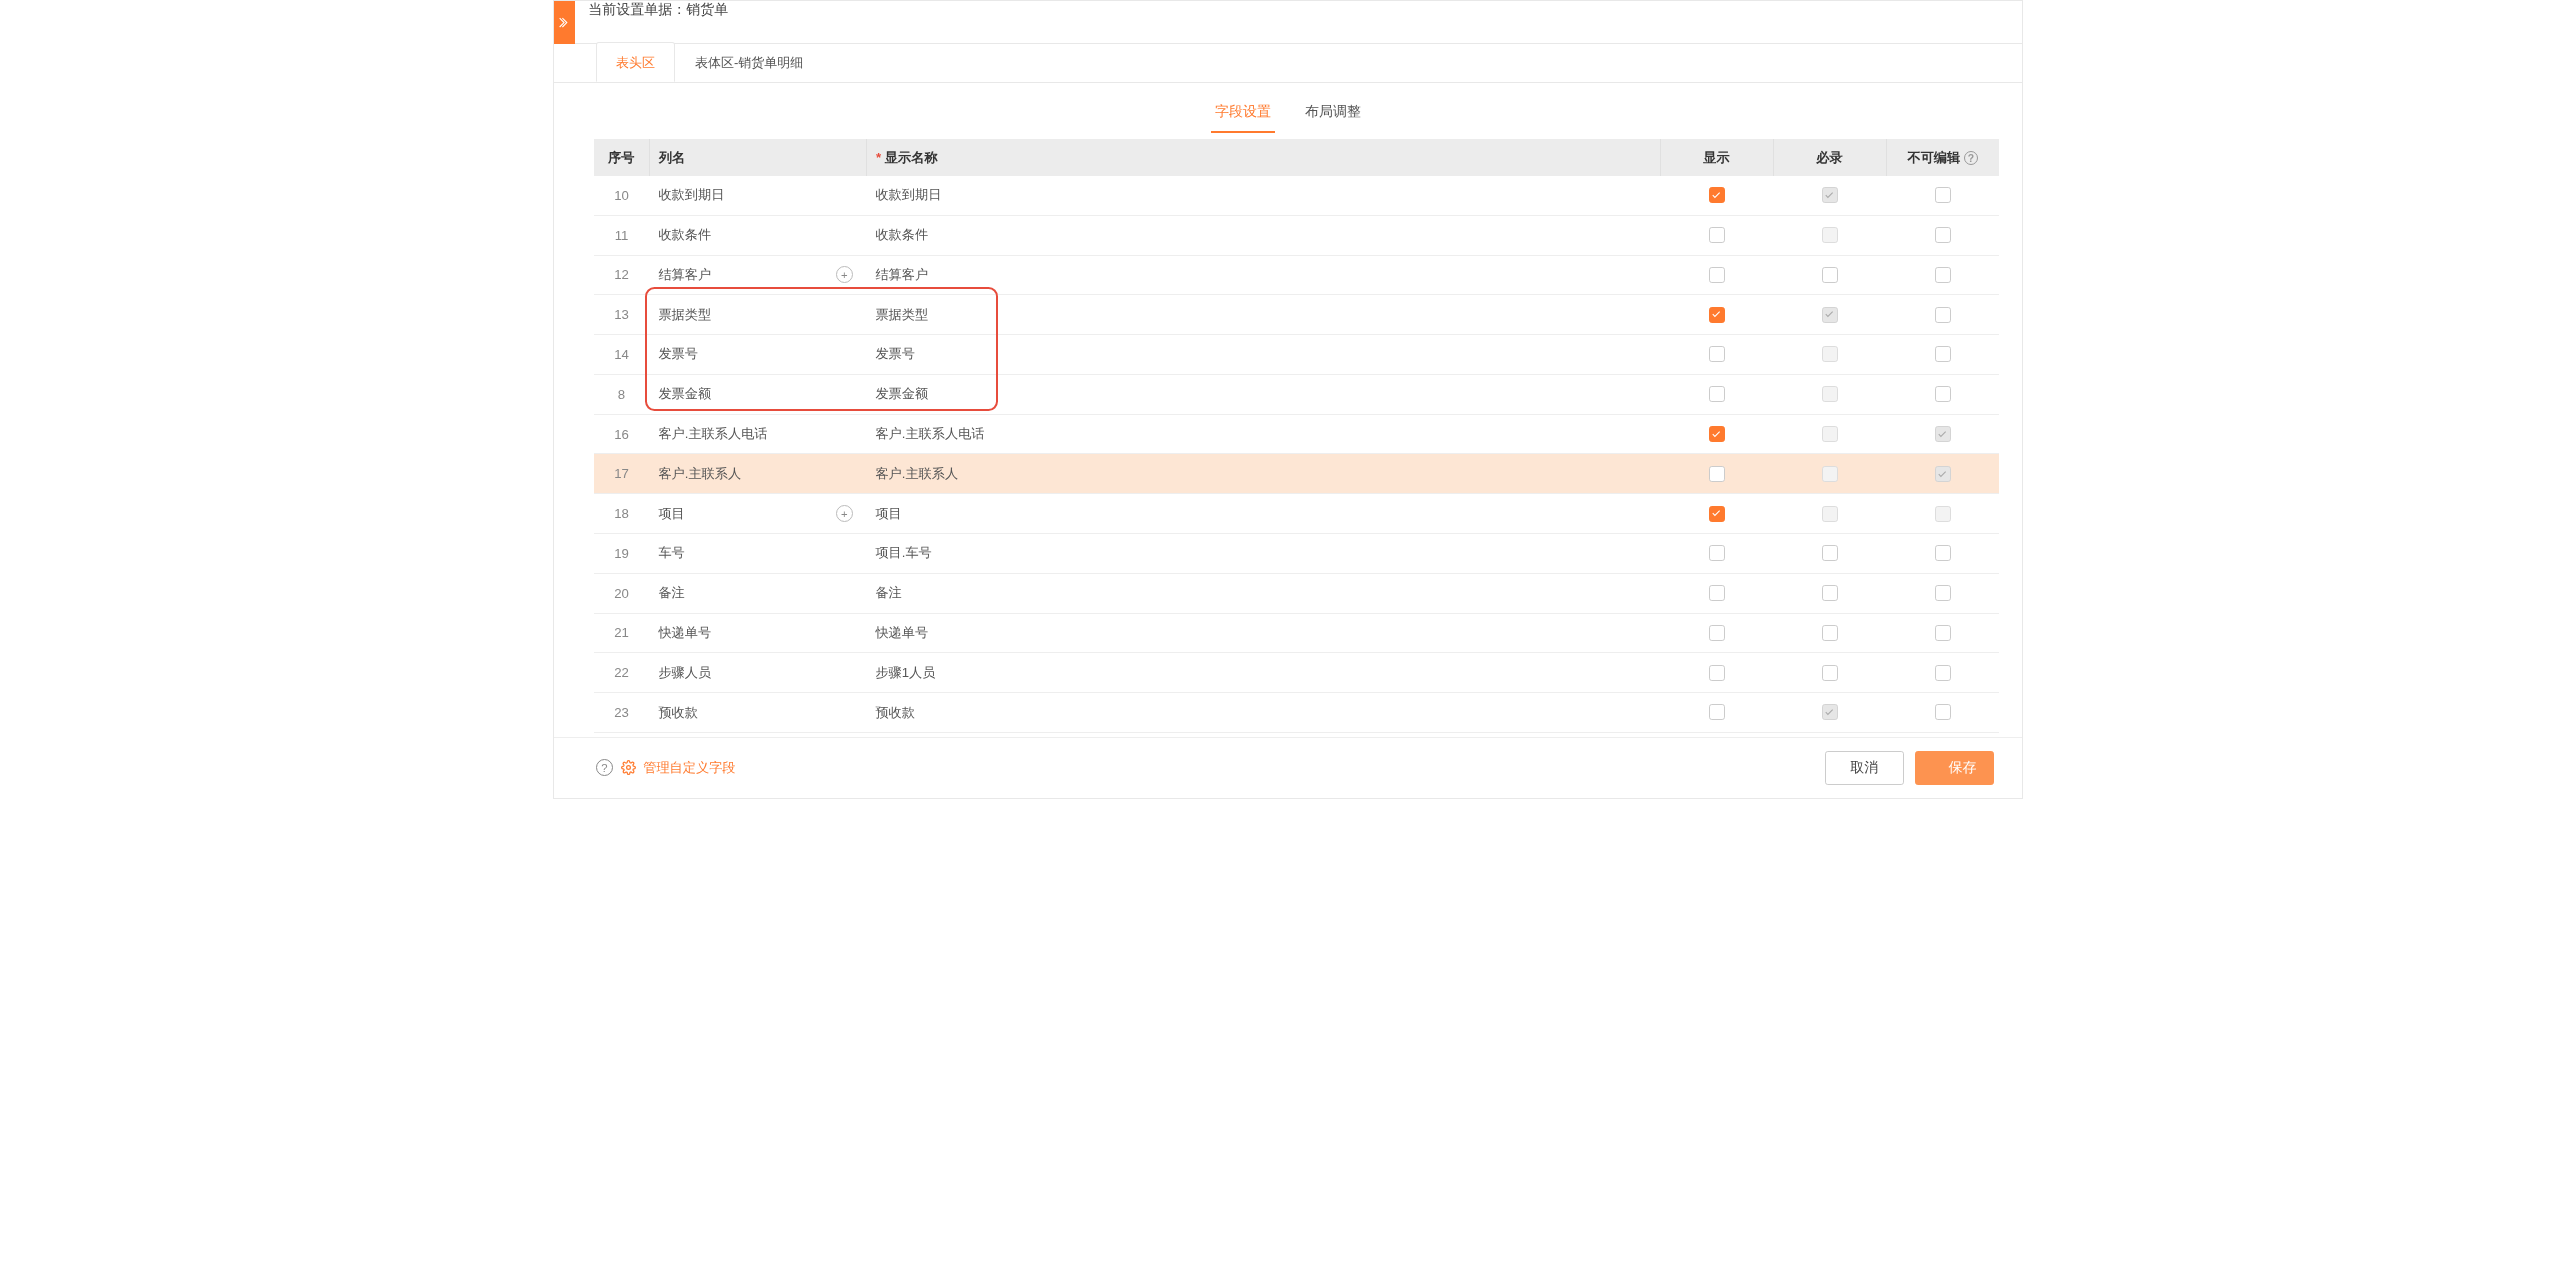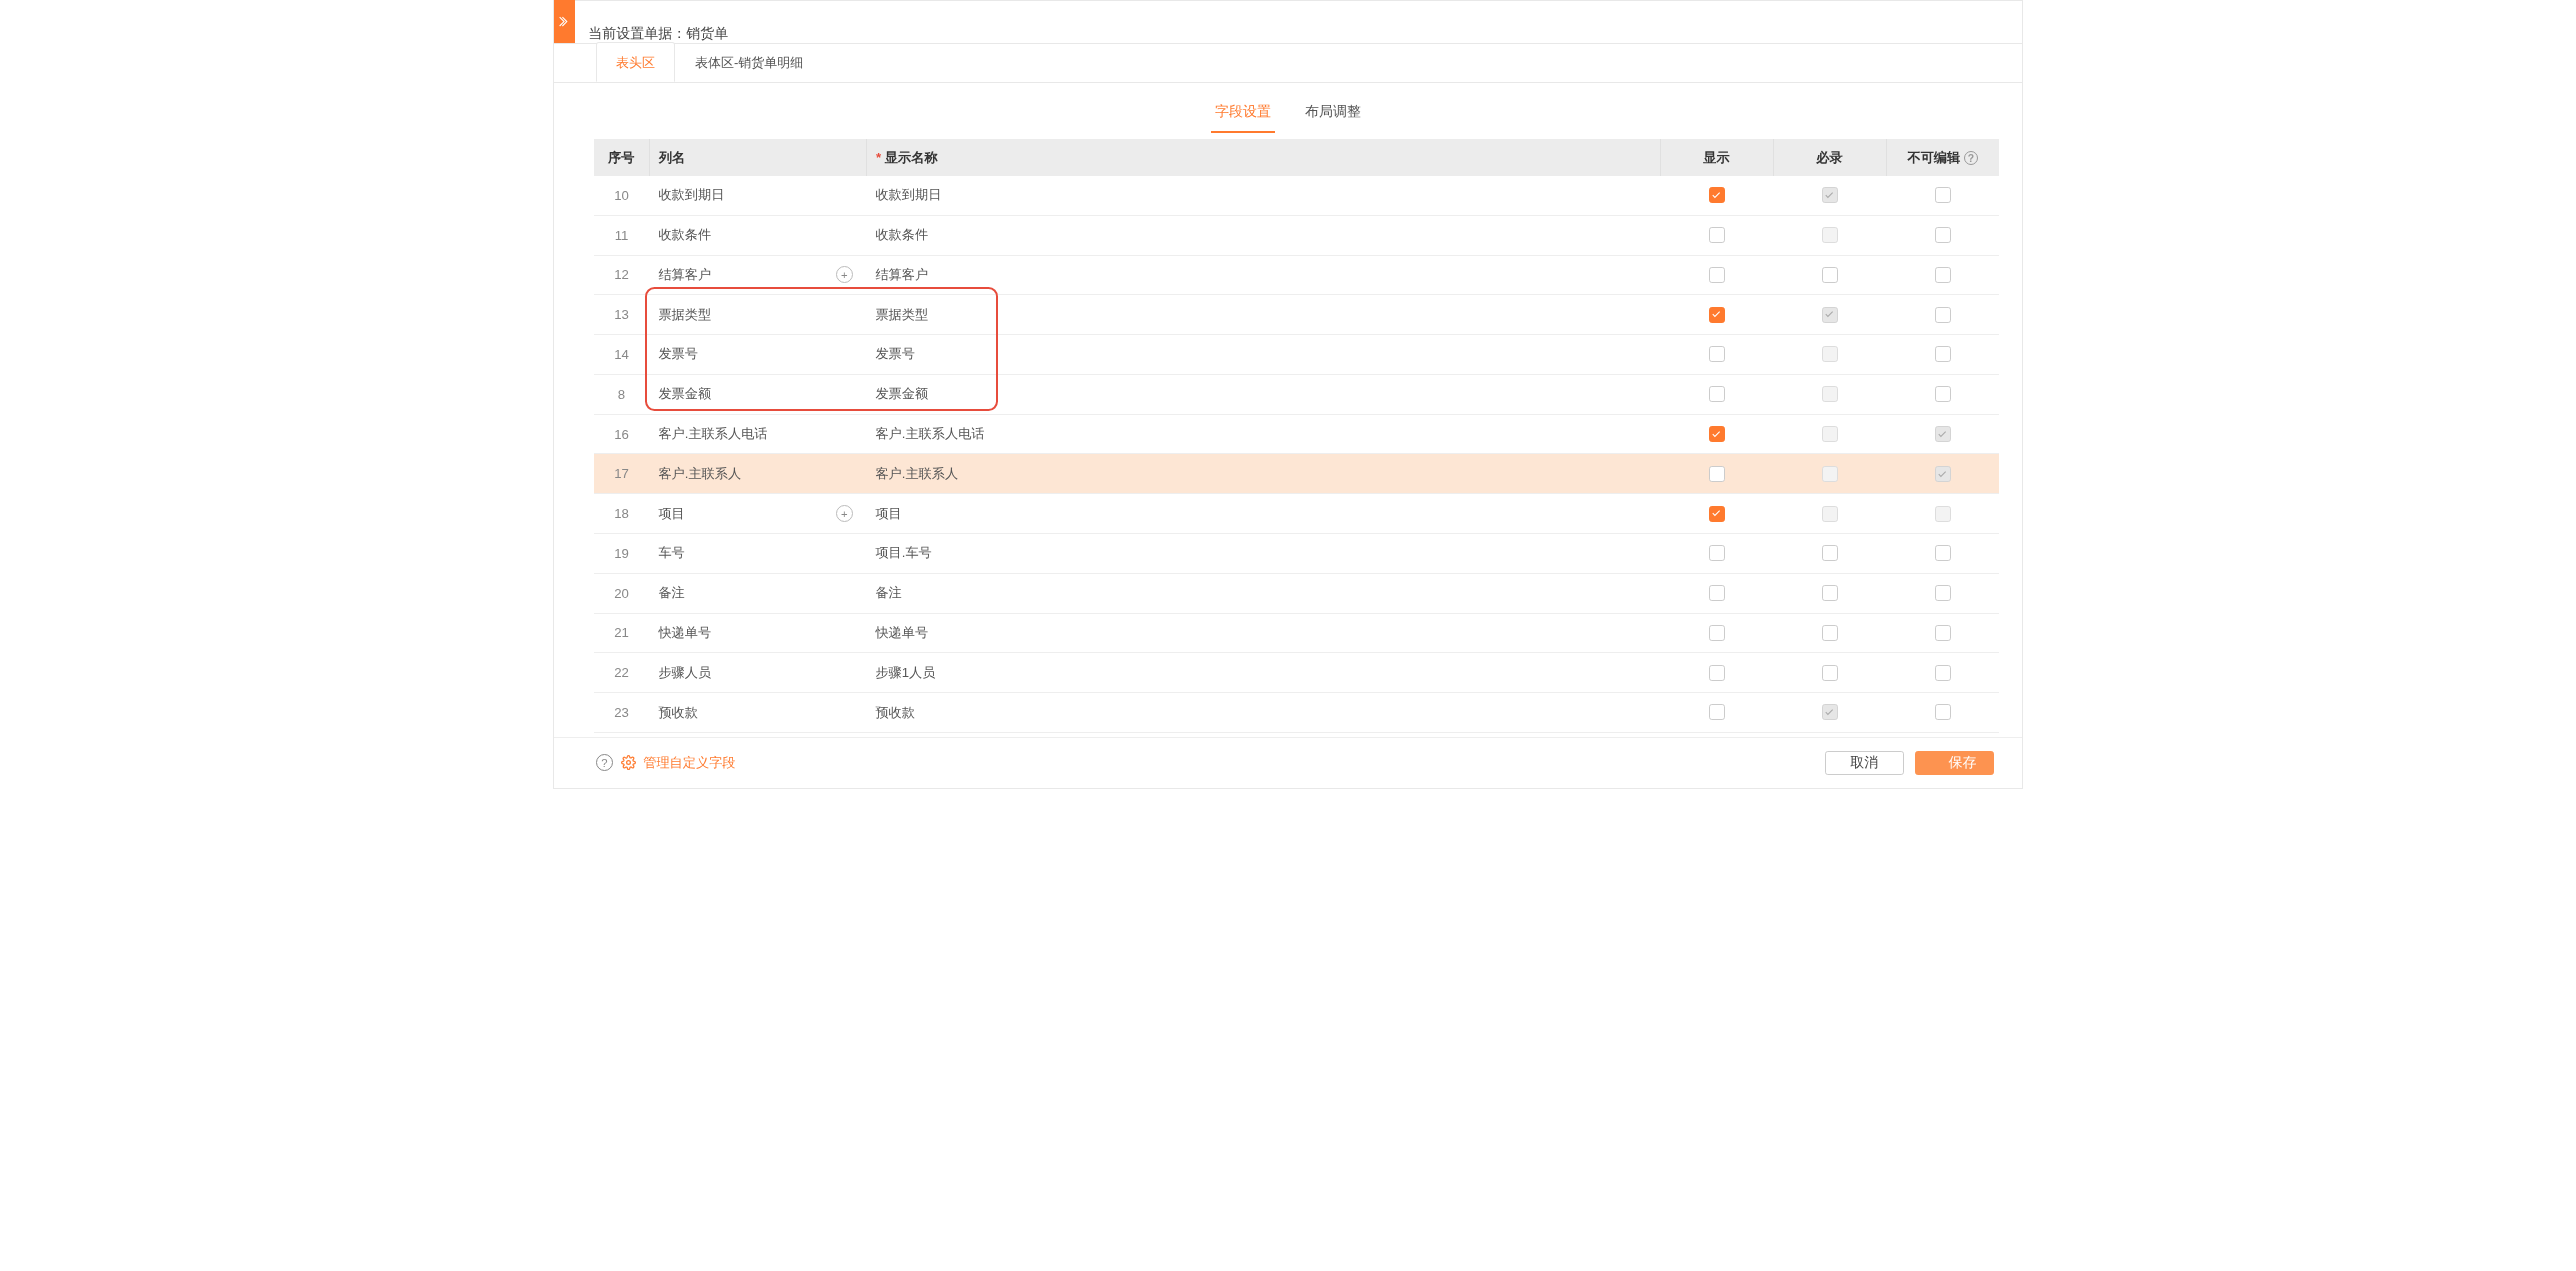--- a/index.html
+++ b/index.html
@@ -14,21 +14,21 @@
   background: #fff;
 }
 .outer {
   width: 1470px;
   margin: 0 auto;
   border: 0.9px solid #e8e8e8;
   background: #fff;
 }
 .header-bar {
   display: flex;
-  align-items: flex-end;
+  align-items: flex-start;
   height: 43px;
   border-bottom: 0.9px solid #e8e8e8;
 }
 .collapse-btn {
   width: 21px;
   height: 43px;
   background: #ff7a2e;
   display: flex;
   align-items: center;
   justify-content: center;
@@ -213,21 +213,21 @@
   color: #ff7a2e;
   display: inline-flex;
 }
 .manage-link {
   color: #ff7a2e;
   cursor: pointer;
 }
 .footer-right { display: flex; gap: 11.3px; }
 .btn {
   min-width: 79px;
-  height: 24px;
+  height: 34px;
   border-radius: 2.8px;
   font-size: 14px;
   cursor: pointer;
   display: inline-flex;
   align-items: center;
   justify-content: center;
   border: 0.9px solid #ccc;
   background: #fff;
   color: #444;
 }

